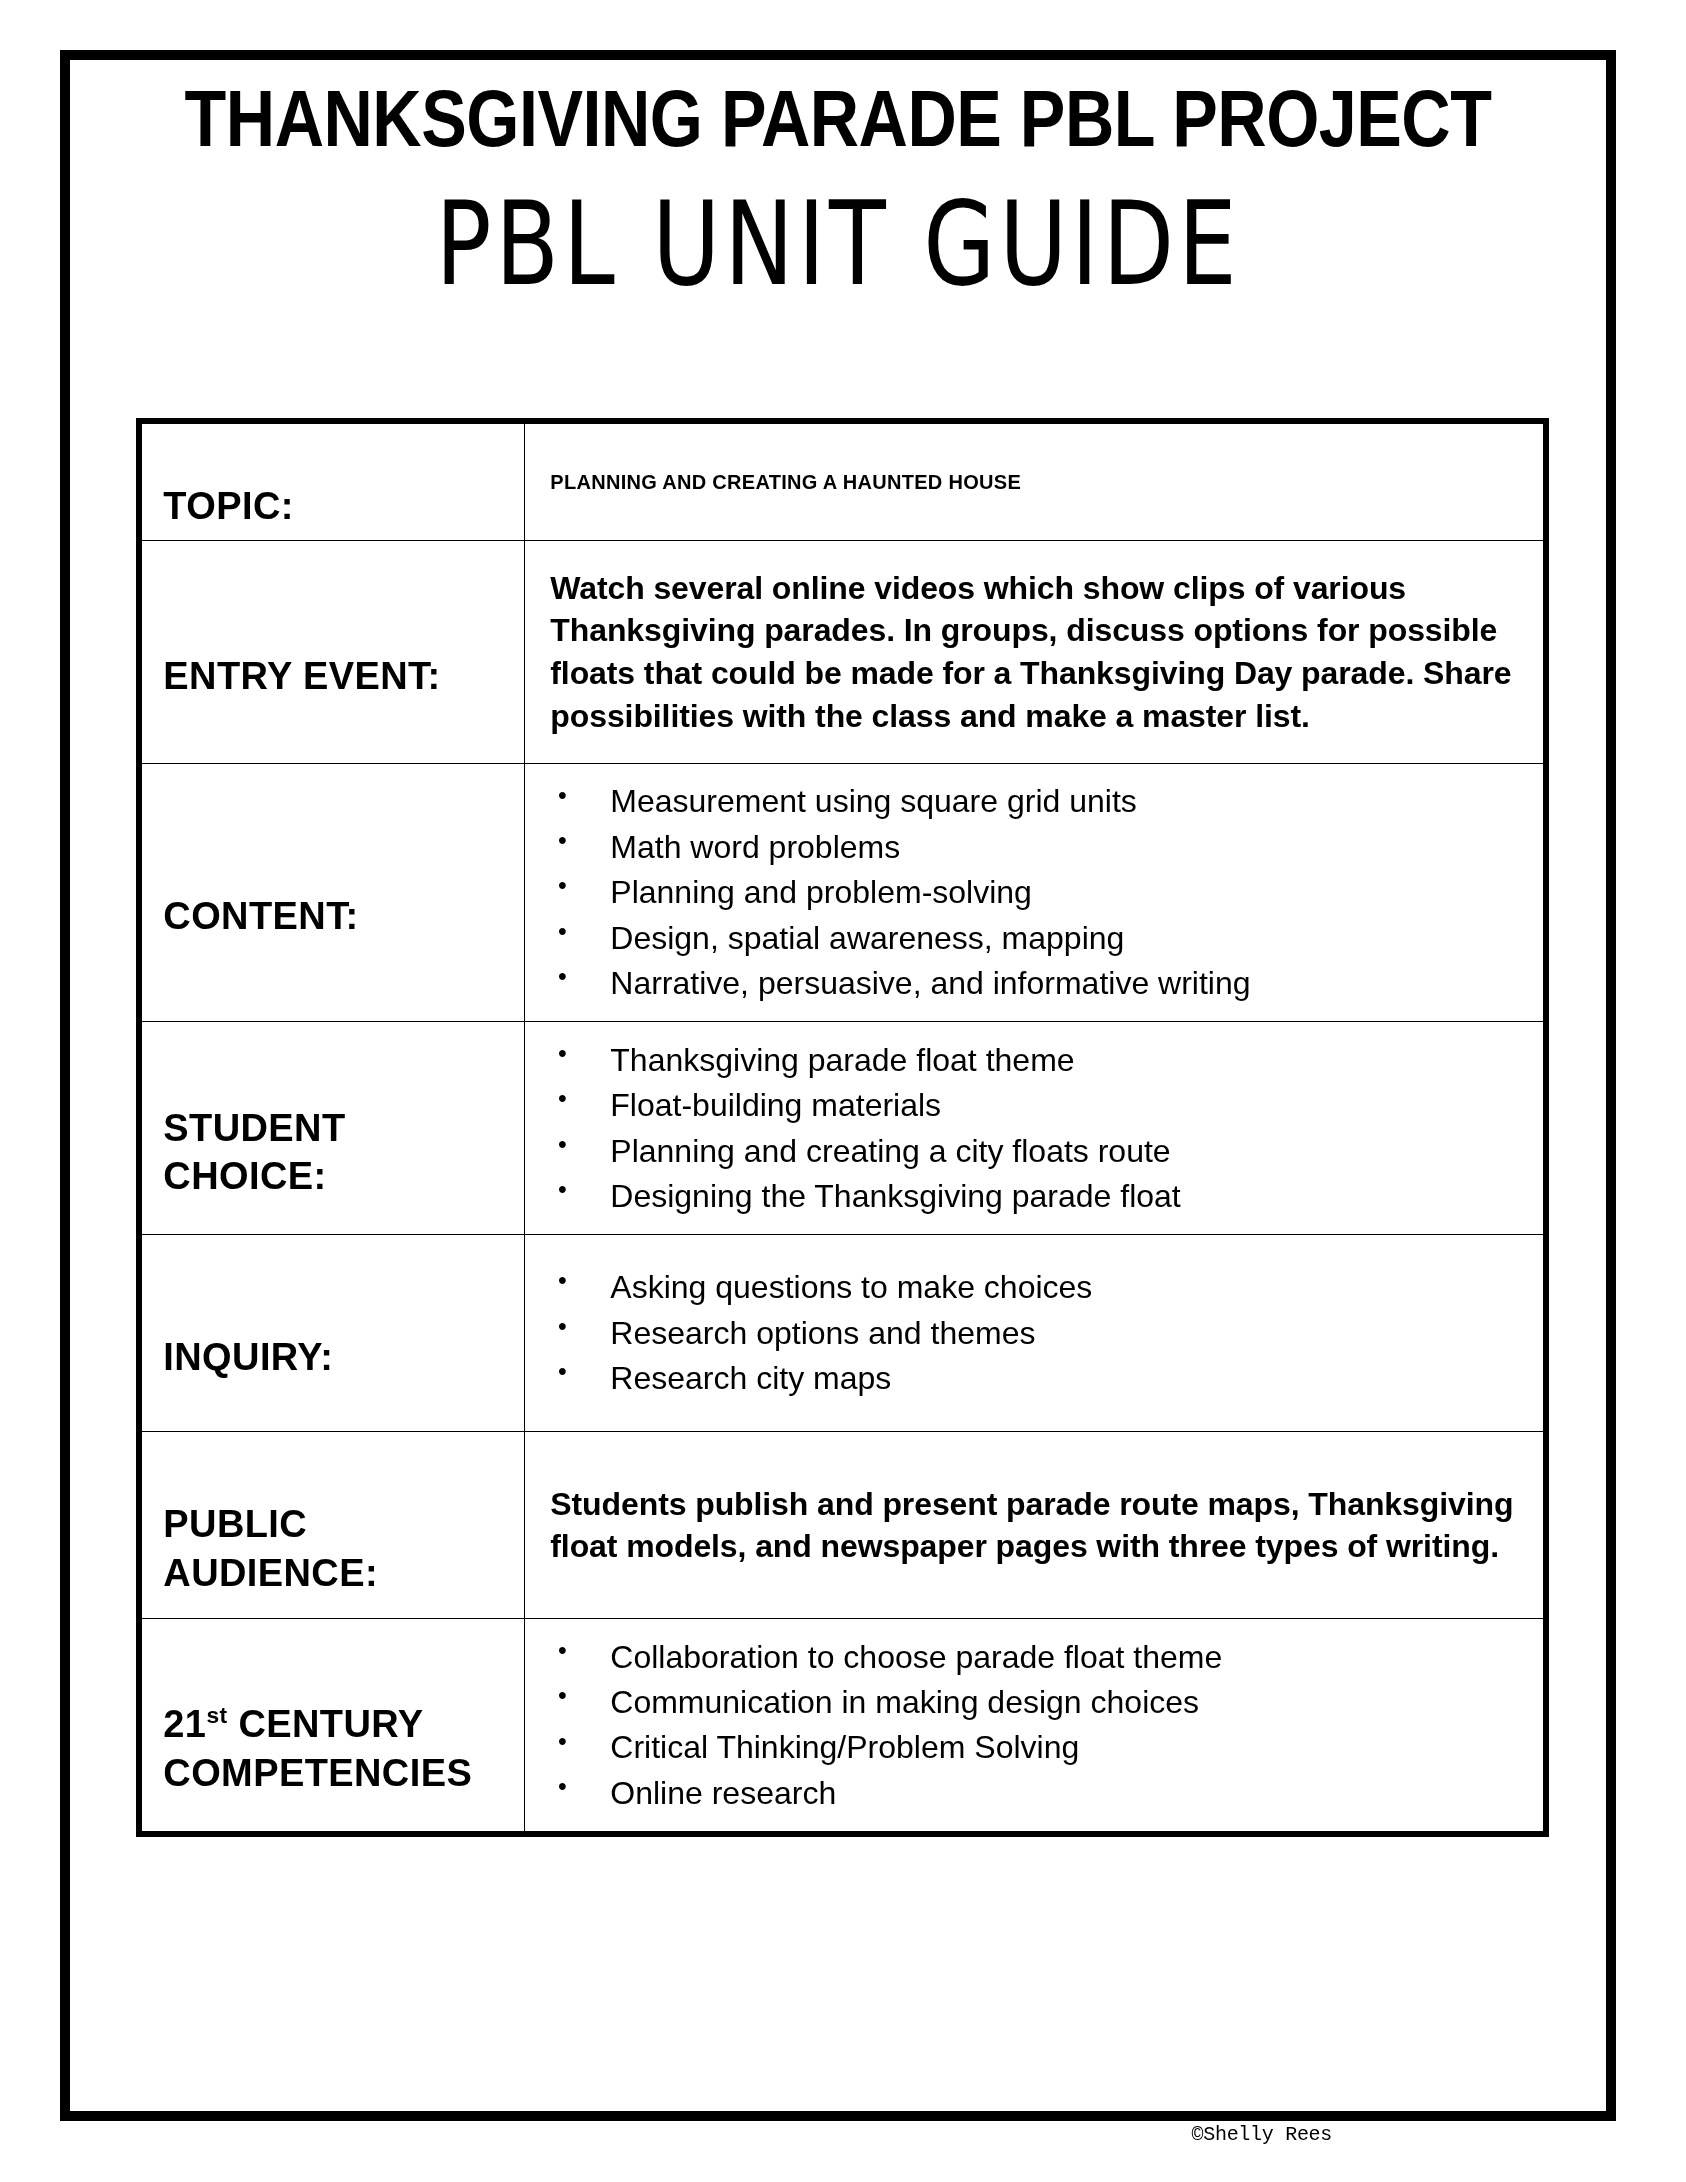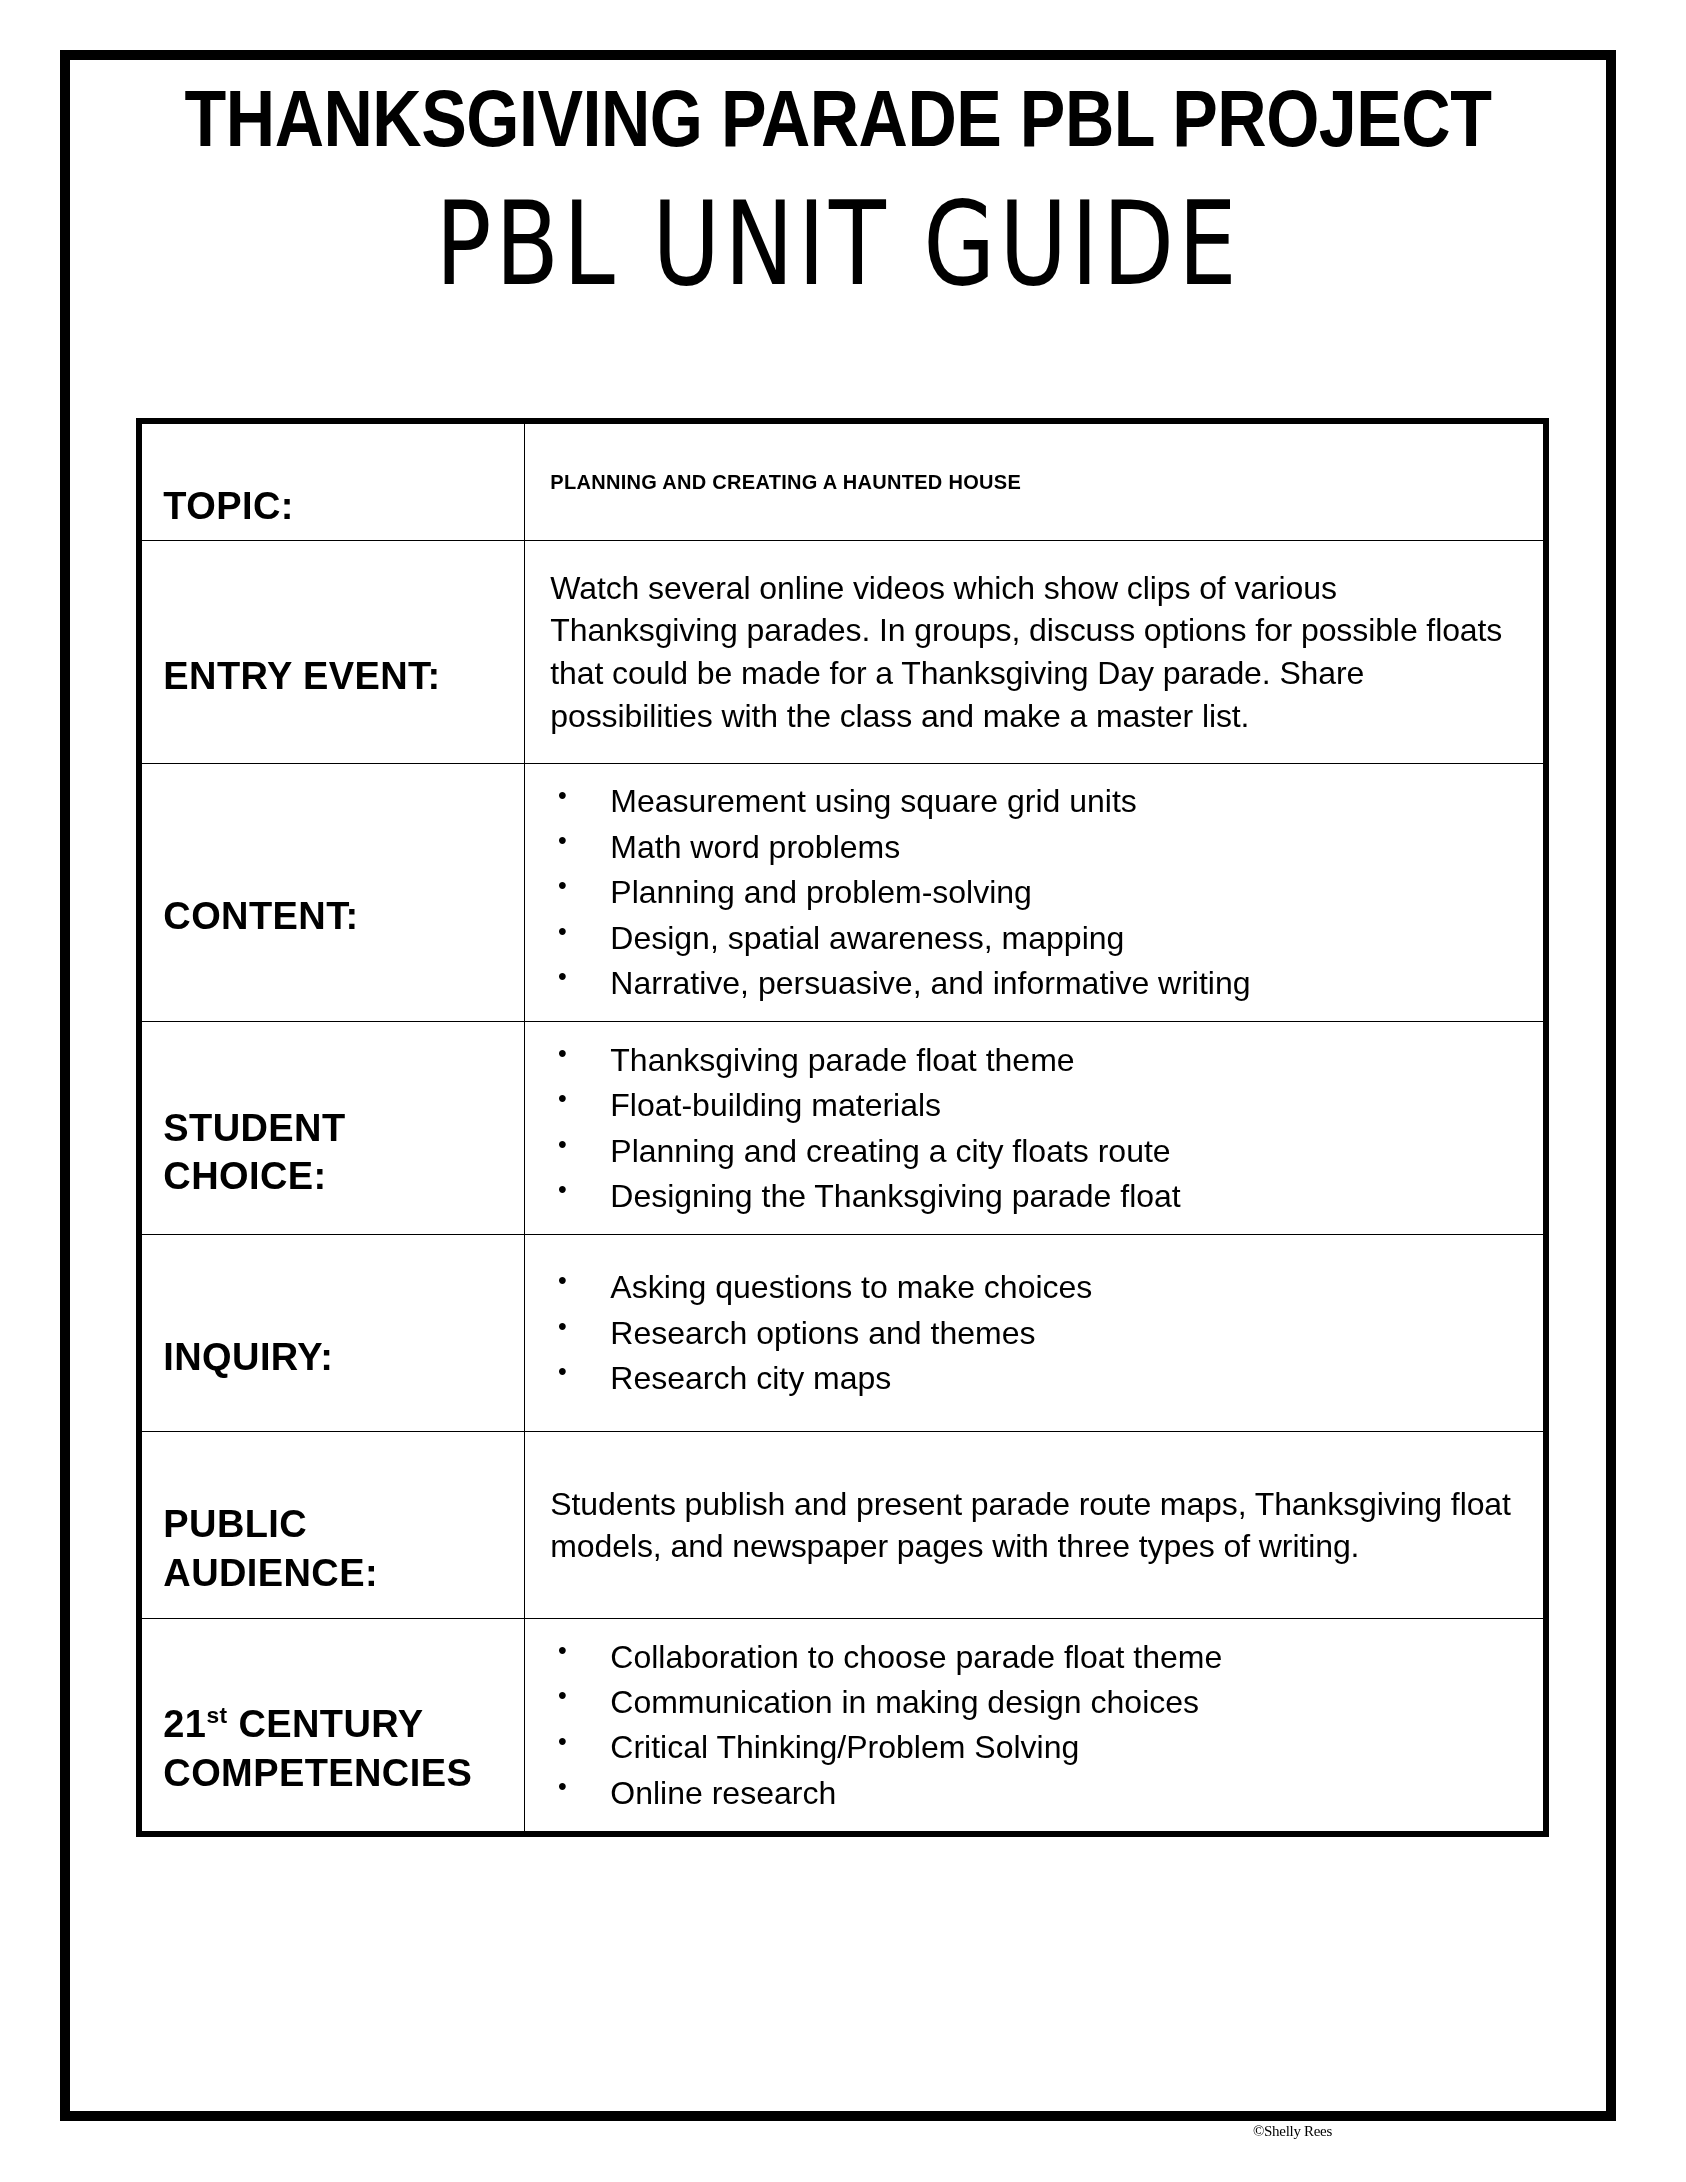--- a/index.html
+++ b/index.html
@@ -105,21 +105,21 @@
   }
 
   .label-text sup {
     font-size: 0.6em;
     vertical-align: super;
     line-height: 0;
   }
 
   .value-text {
     font-family: "Liberation Sans", sans-serif;
-    font-weight: 400;
+    font-weight: 700;
     font-size: 32px;
     line-height: 1.33;
     letter-spacing: -0.1px;
   }
 
   .value-head {
     font-family: "Liberation Sans", sans-serif;
     font-weight: bold;
     font-size: 20px;
     letter-spacing: 0.3px;
@@ -157,22 +157,22 @@
   .r-student  { height: 198px; }
   .r-inquiry  { height: 197px; }
   .r-critique { height: 170px; }
   .r-public   { height: 187px; }
   .r-century  { height: 202px; }
 
   .copyright {
     position: absolute;
     right: 72px;
     top: 2123px;
-    font-family: Liberation Serif, serif;
-    font-size: 15px;
+    font-family: Liberation Mono, monospace;
+    font-size: 20px;
     font-weight: 400;
     color: #000000;
     letter-spacing: -0.3px;
   }
 </style>
 </head>
 <body>
 
 <div class="page">
 

